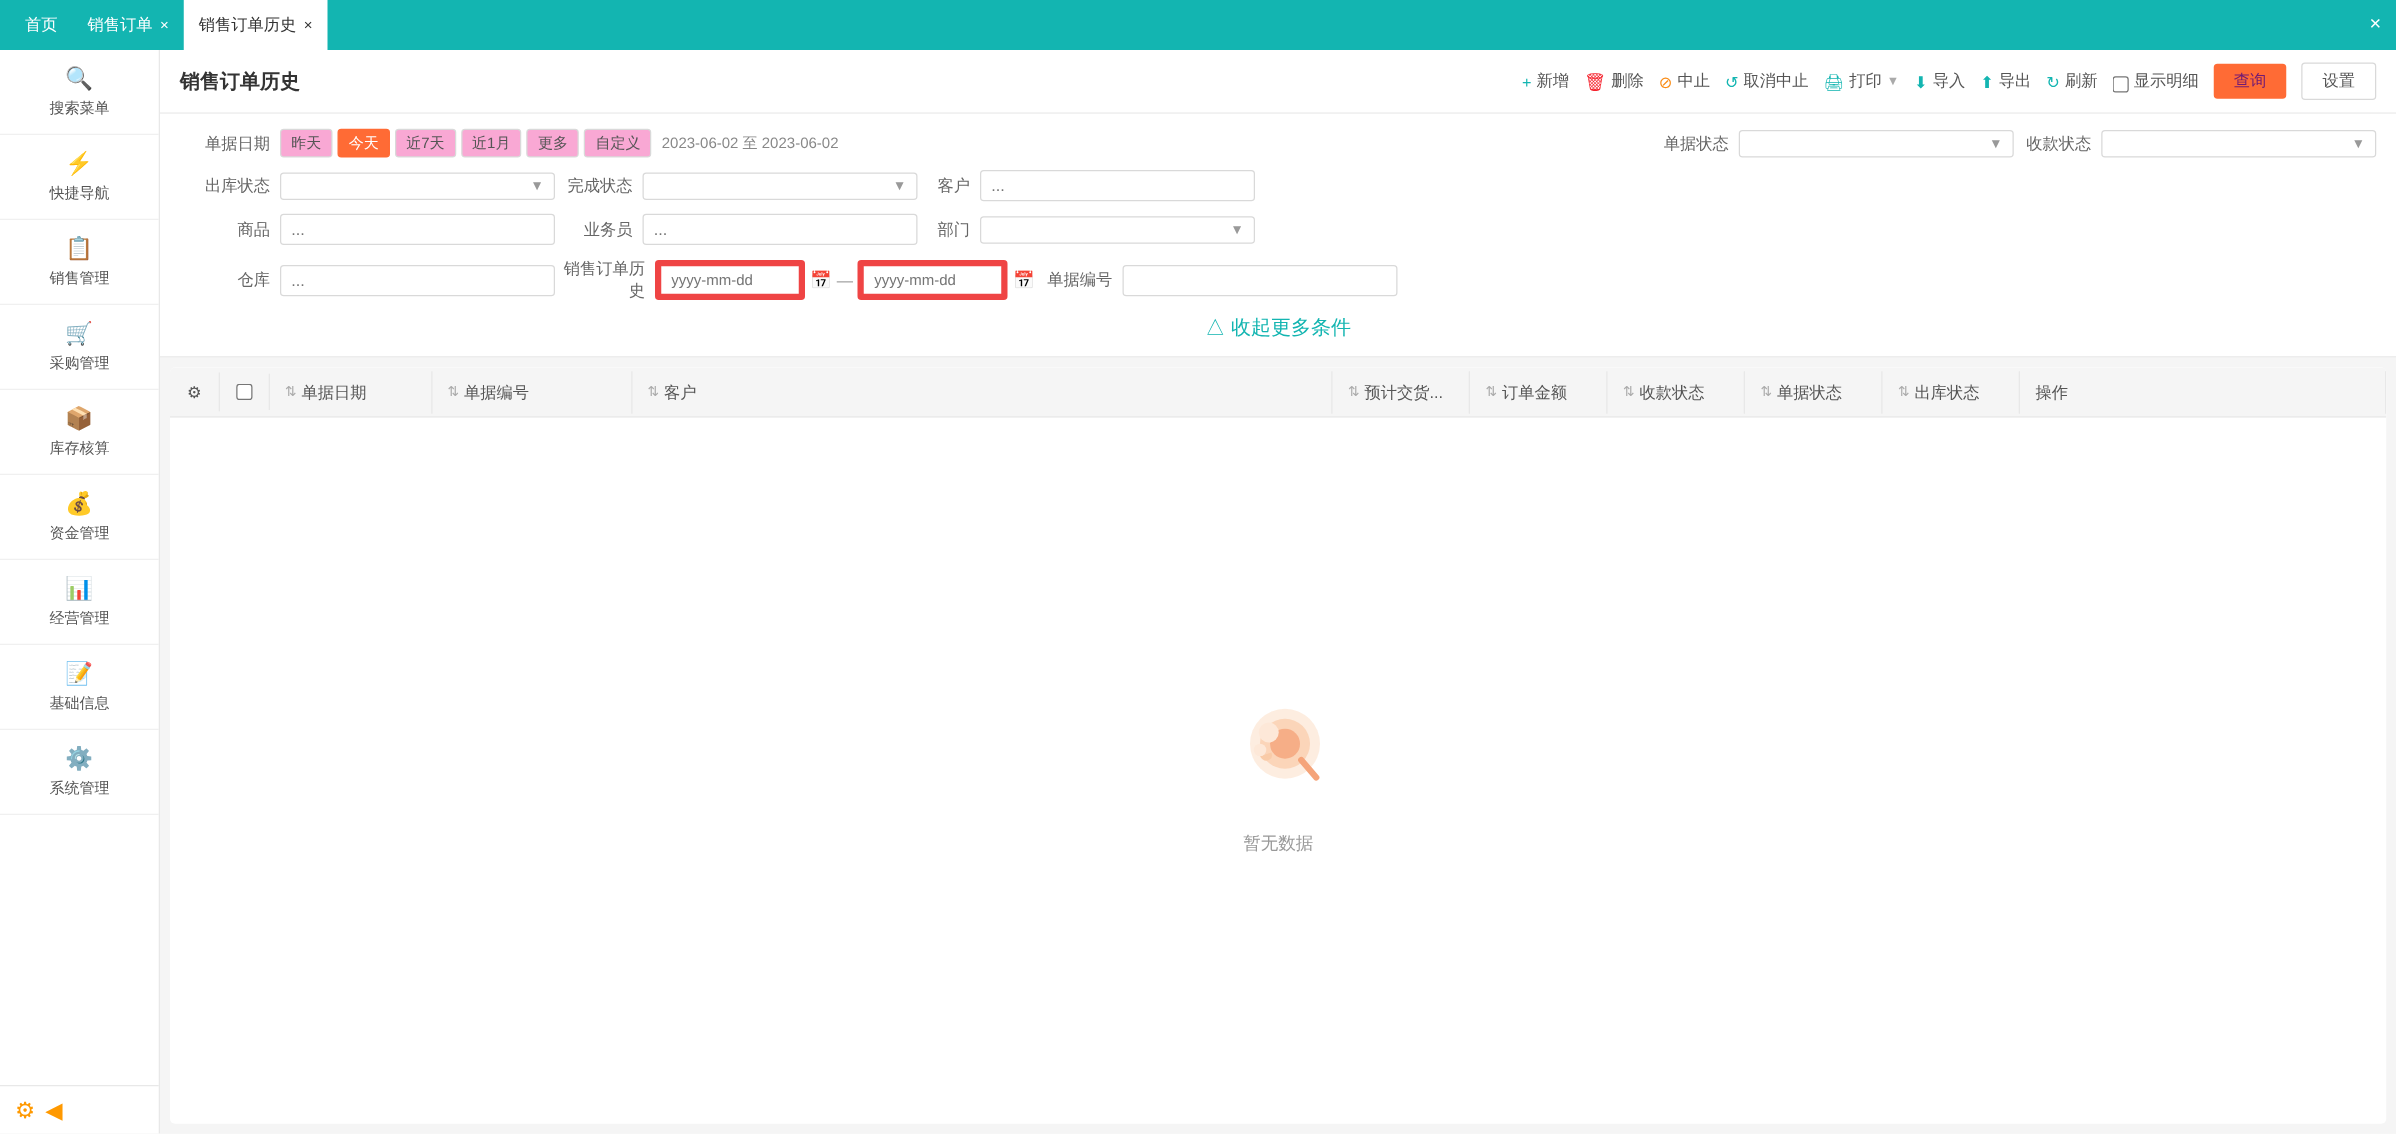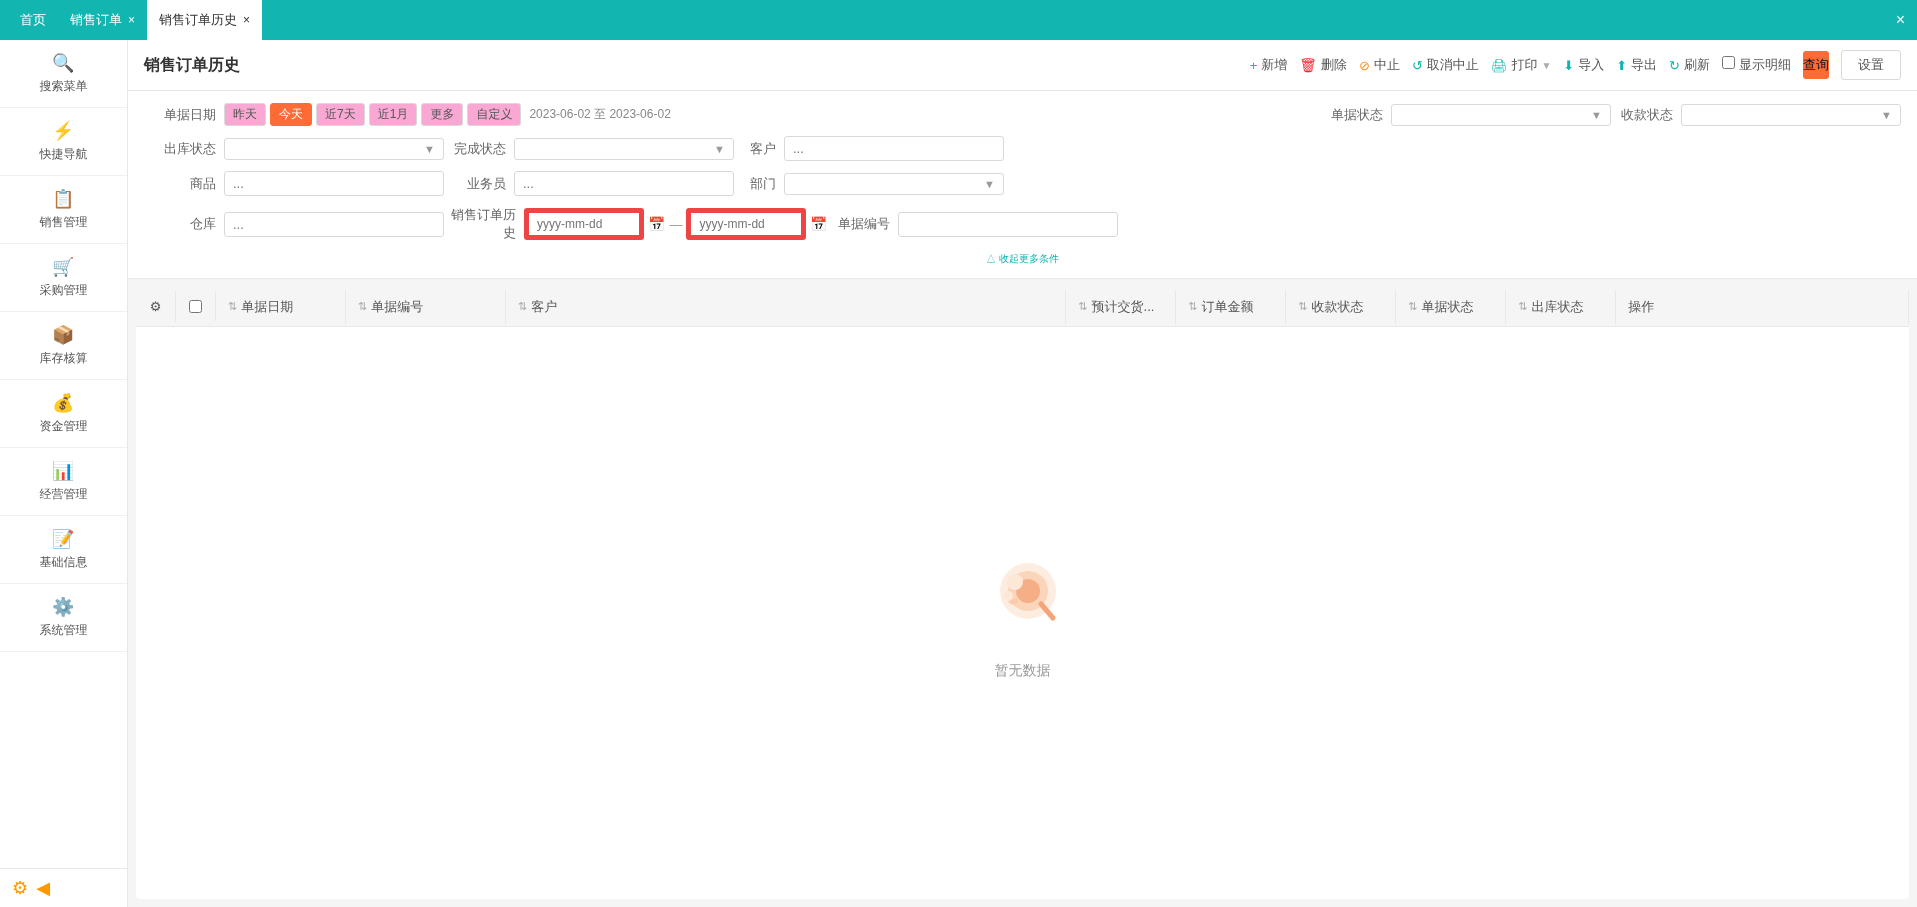--- a/index.html
+++ b/index.html
@@ -127,39 +127,39 @@
       font-size: 13px;
       color: #555;
       cursor: pointer;
       white-space: nowrap;
     }
     .toolbar-btn .icon { color: #13b5b1; }
     .toolbar-btn.danger .icon { color: #f5222d; }
     .toolbar-btn.orange .icon { color: #fa8c16; }
     .btn-query {
       background: #ff6b35;
-      color: #0f172a;
+      color: #701a75;
       border: none;
-      padding: 5px 0;
+      padding: 5px 16px;
       border-radius: 3px;
       cursor: pointer;
       font-size: 13px;
     }
     .btn-setting {
       background: white;
       color: #555;
       border: 1px solid #d9d9d9;
       padding: 5px 16px;
       border-radius: 3px;
       cursor: pointer;
       font-size: 13px;
     }
     .checkbox-label {
       display: flex;
-      align-items: flex-start;
+      align-items: flex-end;
       gap: 4px;
       font-size: 13px;
       color: #555;
       cursor: pointer;
     }
 
     
     .filter-area {
       background: white;
       padding: 12px 16px;
@@ -237,21 +237,21 @@
       font-size: 13px;
       width: 100%;
       color: #333;
     }
     .collapse-btn {
       display: flex;
       align-items: center;
       justify-content: center;
       color: #13b5b1;
       cursor: pointer;
-      font-size: 10px;
+      font-size: 16px;
       margin-top: 4px;
     }
     .date-input-group {
       display: flex;
       align-items: center;
       gap: 4px;
     }
     .date-input {
       border: 5px solid #ef4444;
       border-radius: 3px;

